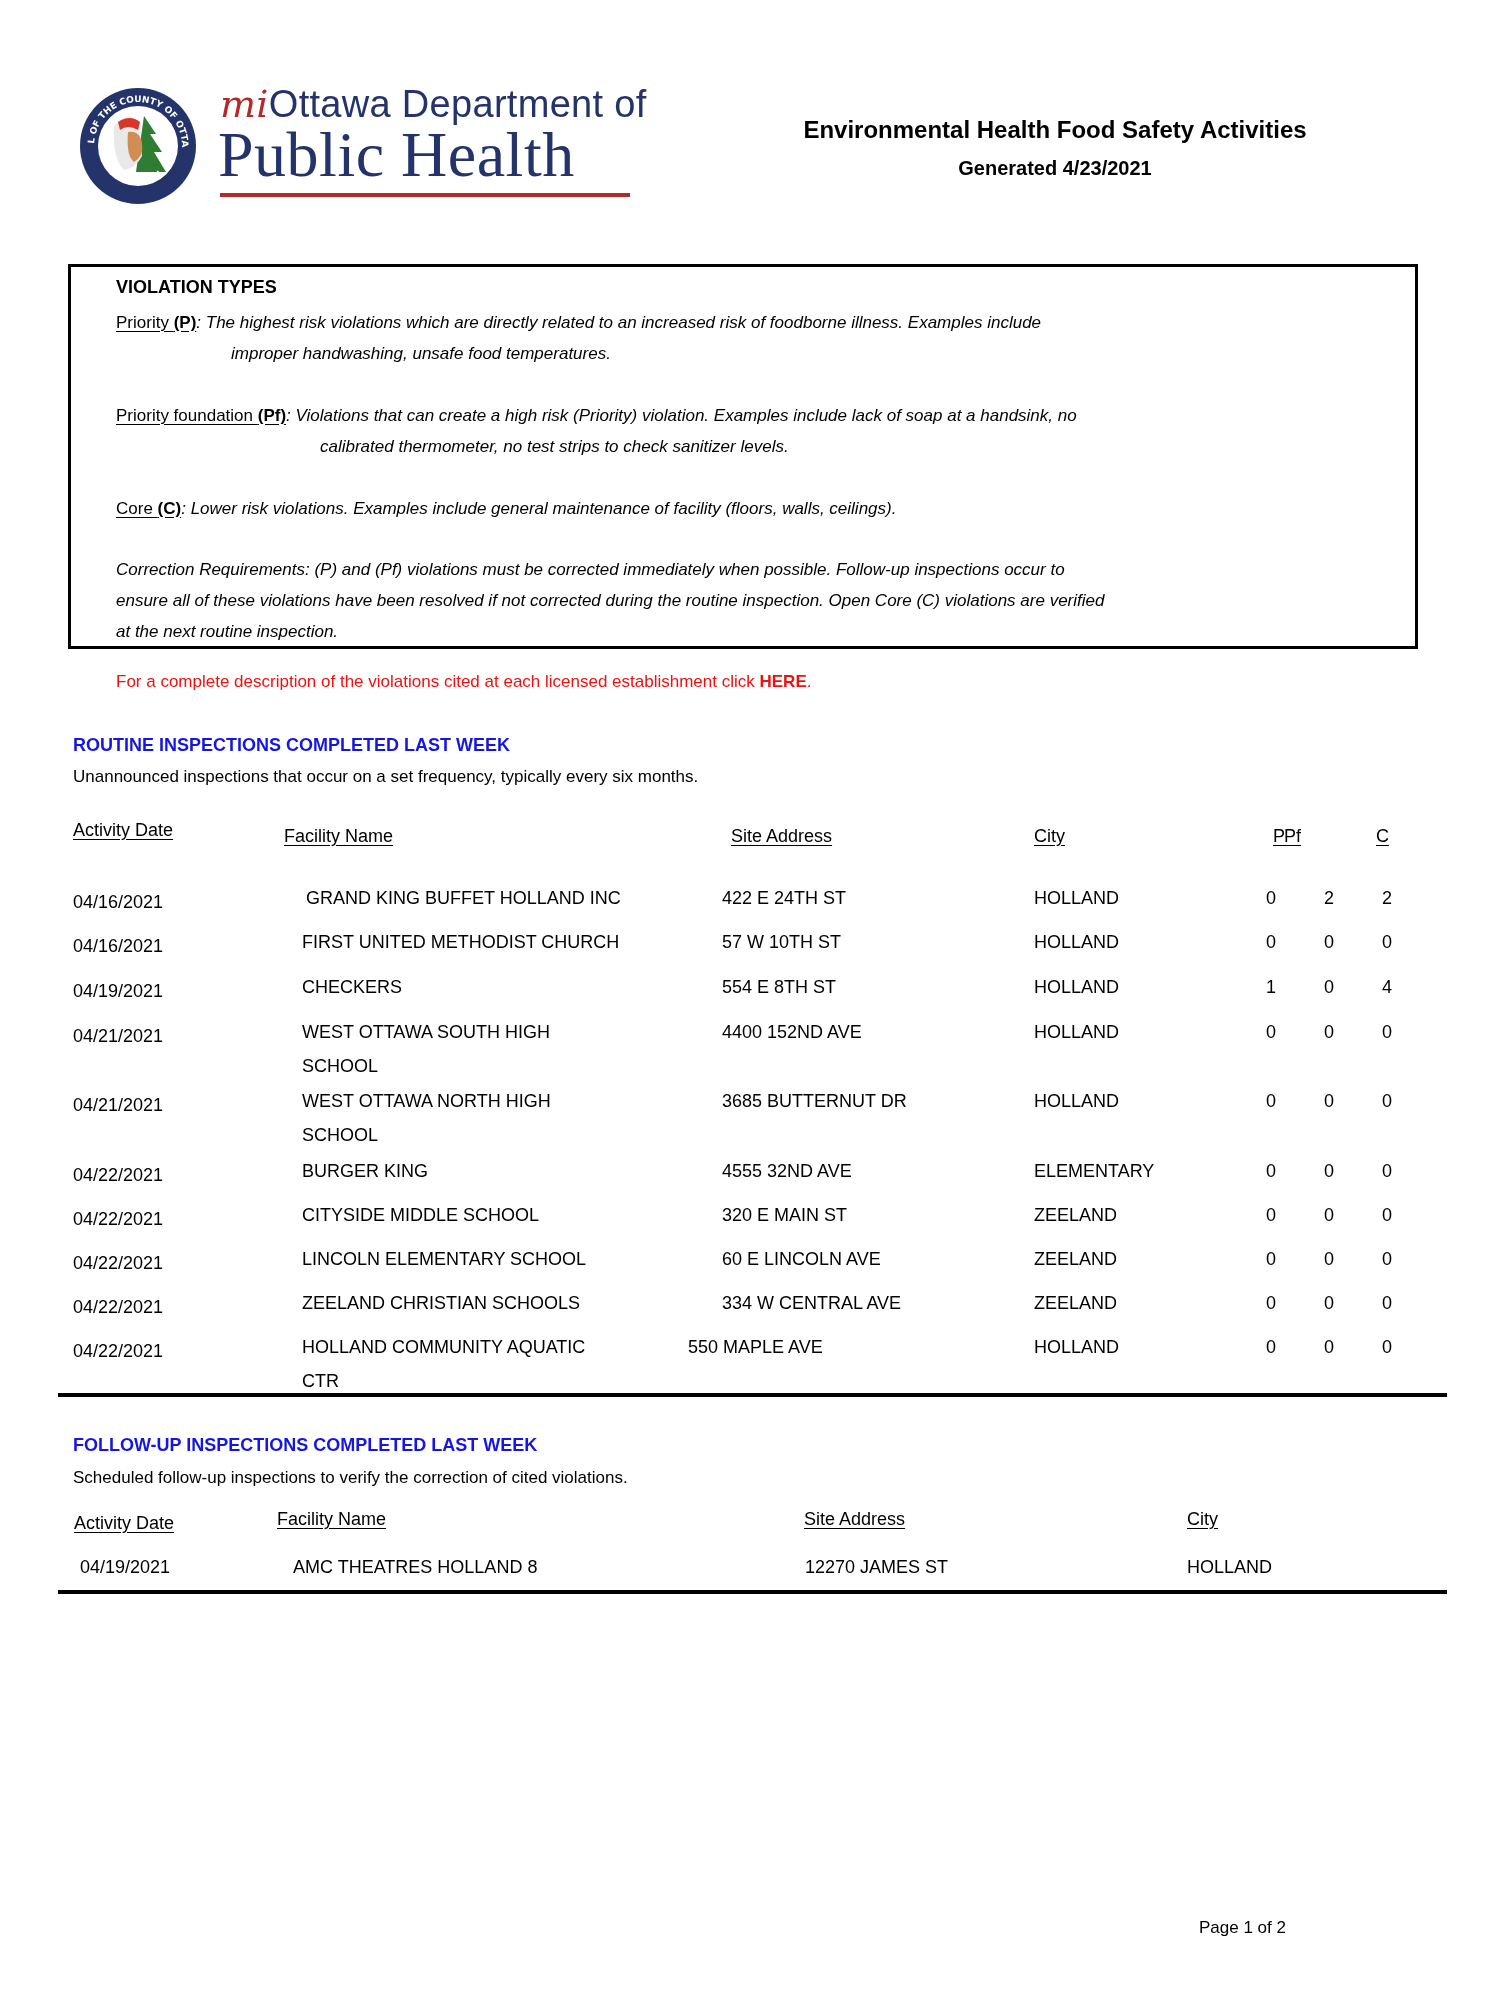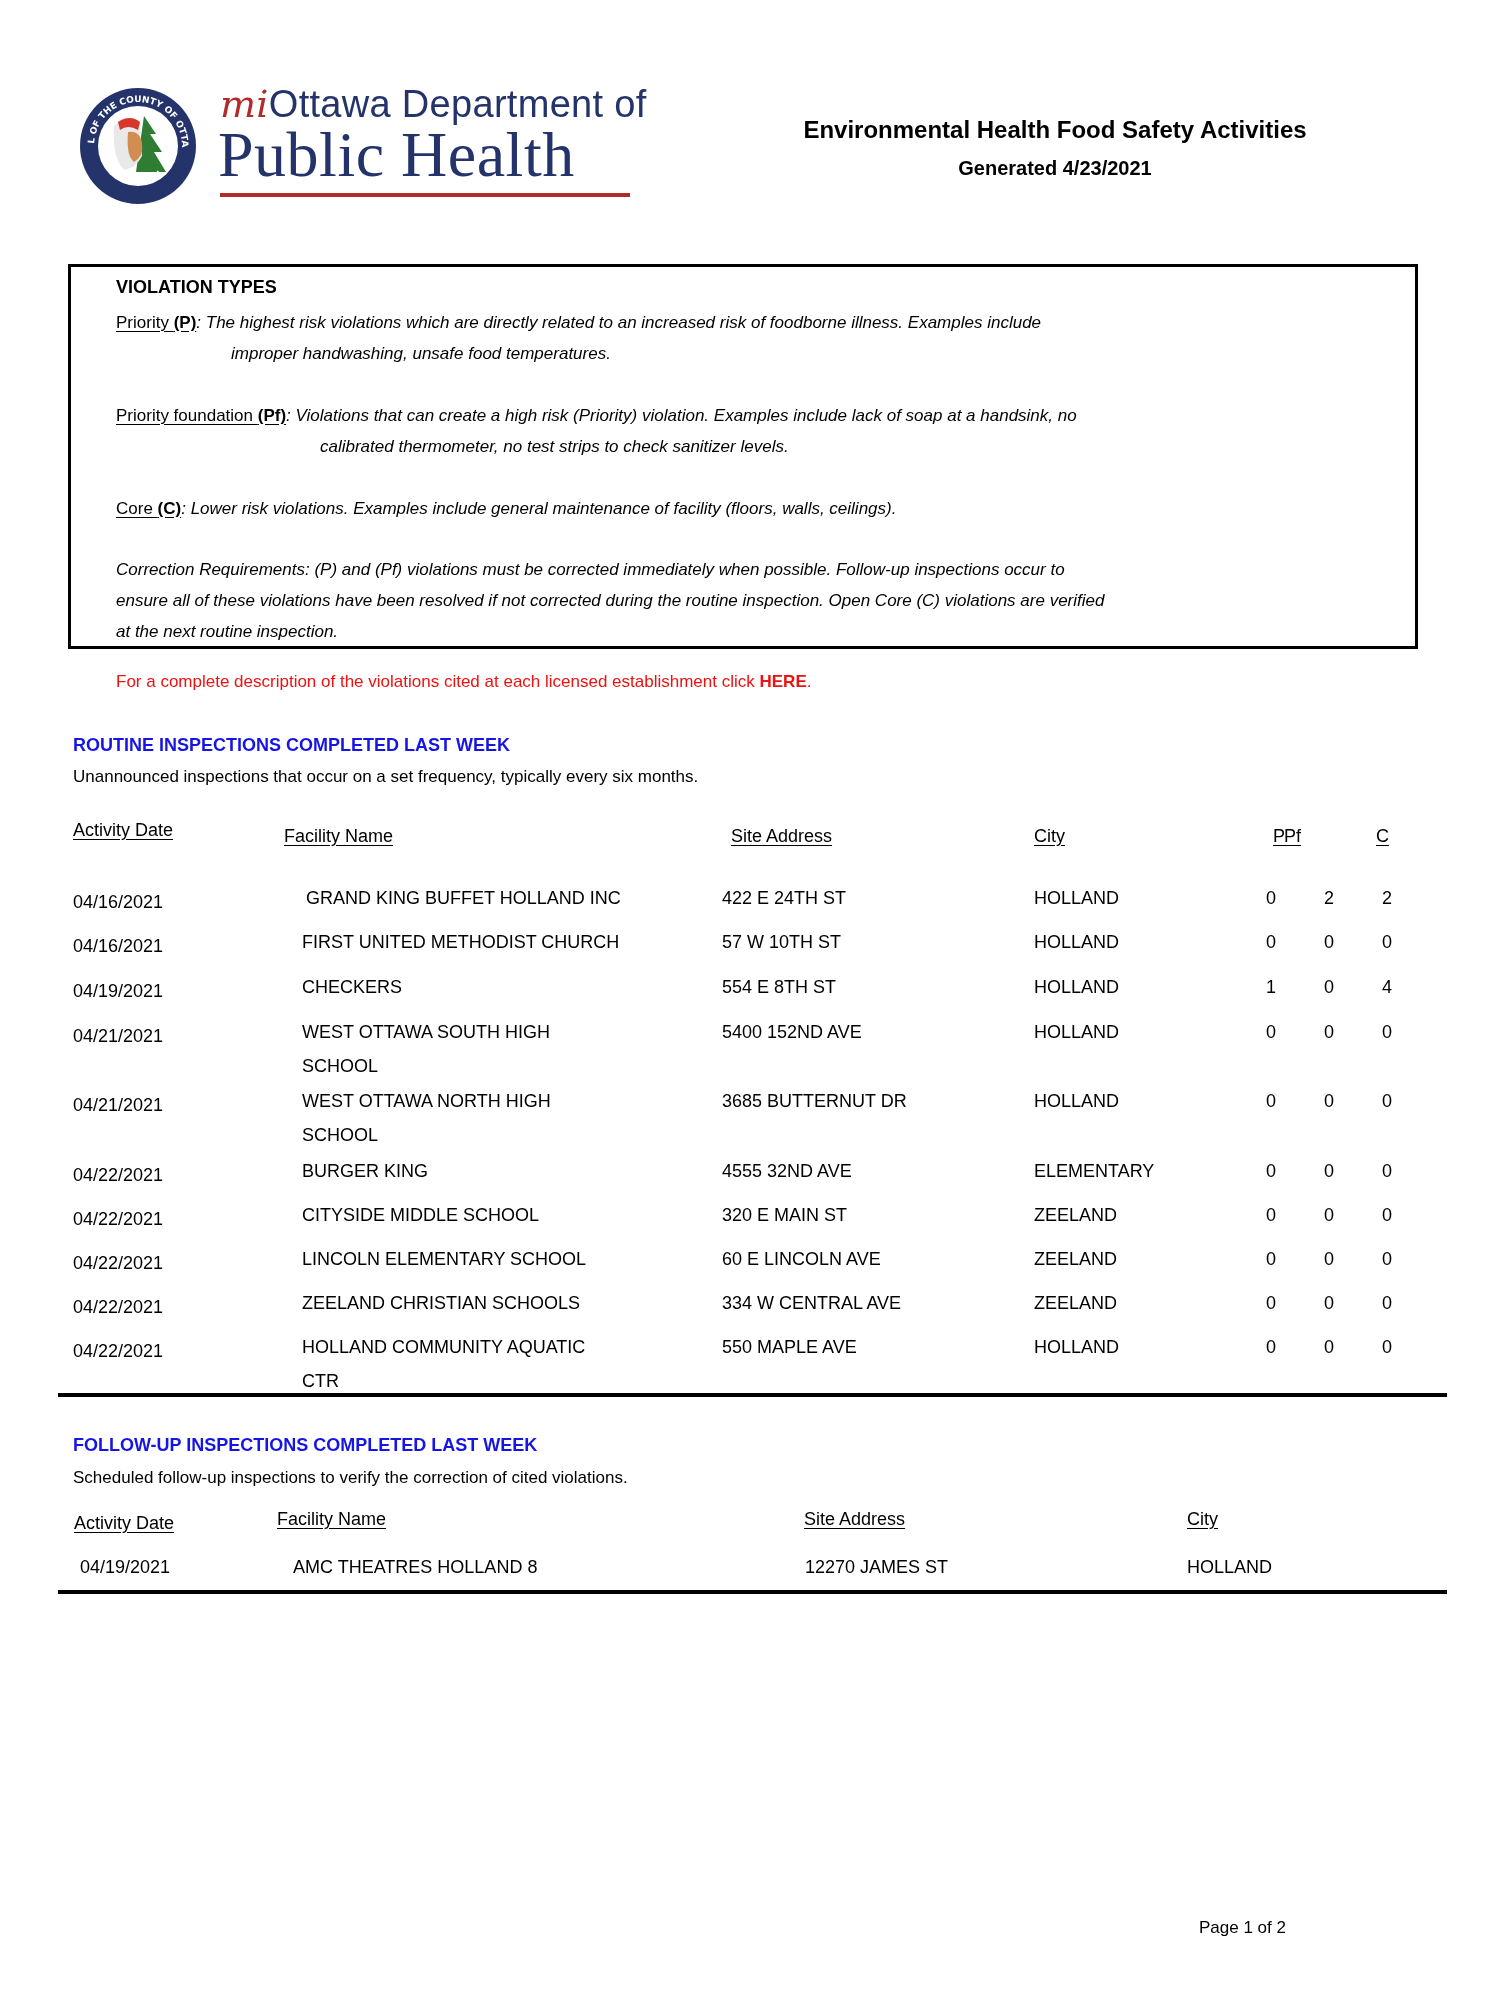--- a/index.html
+++ b/index.html
@@ -115,21 +115,21 @@
       <div class="abs td" style="left: 722px; top: 977px;">554 E 8TH ST</div>
       <div class="abs td" style="left: 1034px; top: 977px;">HOLLAND</div>
       <div class="abs td" style="left: 1266px; top: 977px;">1</div>
       <div class="abs td" style="left: 1324px; top: 977px;">0</div>
       <div class="abs td" style="left: 1382px; top: 977px;">4</div>
     </div>
     <div>
       <div class="abs td" style="left: 73px; top: 1026px;">04/21/2021</div>
       <div class="abs td" style="left: 302px; top: 1022px;">WEST OTTAWA SOUTH HIGH</div>
       <div class="abs td" style="left: 302px; top: 1056px;">SCHOOL</div>
-      <div class="abs td" style="left: 722px; top: 1022px;">5400 152ND AVE</div>
+      <div class="abs td" style="left: 722px; top: 1022px;">4400 152ND AVE</div>
       <div class="abs td" style="left: 1034px; top: 1022px;">HOLLAND</div>
       <div class="abs td" style="left: 1266px; top: 1022px;">0</div>
       <div class="abs td" style="left: 1324px; top: 1022px;">0</div>
       <div class="abs td" style="left: 1382px; top: 1022px;">0</div>
     </div>
     <div>
       <div class="abs td" style="left: 73px; top: 1095px;">04/21/2021</div>
       <div class="abs td" style="left: 302px; top: 1091px;">WEST OTTAWA NORTH HIGH</div>
       <div class="abs td" style="left: 302px; top: 1125px;">SCHOOL</div>
       <div class="abs td" style="left: 722px; top: 1091px;">3685 BUTTERNUT DR</div>
@@ -171,21 +171,21 @@
       <div class="abs td" style="left: 722px; top: 1293px;">334 W CENTRAL AVE</div>
       <div class="abs td" style="left: 1034px; top: 1293px;">ZEELAND</div>
       <div class="abs td" style="left: 1266px; top: 1293px;">0</div>
       <div class="abs td" style="left: 1324px; top: 1293px;">0</div>
       <div class="abs td" style="left: 1382px; top: 1293px;">0</div>
     </div>
     <div>
       <div class="abs td" style="left: 73px; top: 1341px;">04/22/2021</div>
       <div class="abs td" style="left: 302px; top: 1337px;">HOLLAND COMMUNITY AQUATIC</div>
       <div class="abs td" style="left: 302px; top: 1371px;">CTR</div>
-      <div class="abs td" style="left: 722px; top: 1337px;">550 MAPLE AVE</div>
+      <div class="abs td" style="left: 688px; top: 1337px;">550 MAPLE AVE</div>
       <div class="abs td" style="left: 1034px; top: 1337px;">HOLLAND</div>
       <div class="abs td" style="left: 1266px; top: 1337px;">0</div>
       <div class="abs td" style="left: 1324px; top: 1337px;">0</div>
       <div class="abs td" style="left: 1382px; top: 1337px;">0</div>
     </div>
   </div>
 
 <div class="rule" style="top:1393px;"></div>
 
 <div class="abs sec-h" style="left:73px; top:1435px;">FOLLOW-UP INSPECTIONS COMPLETED LAST WEEK</div>

